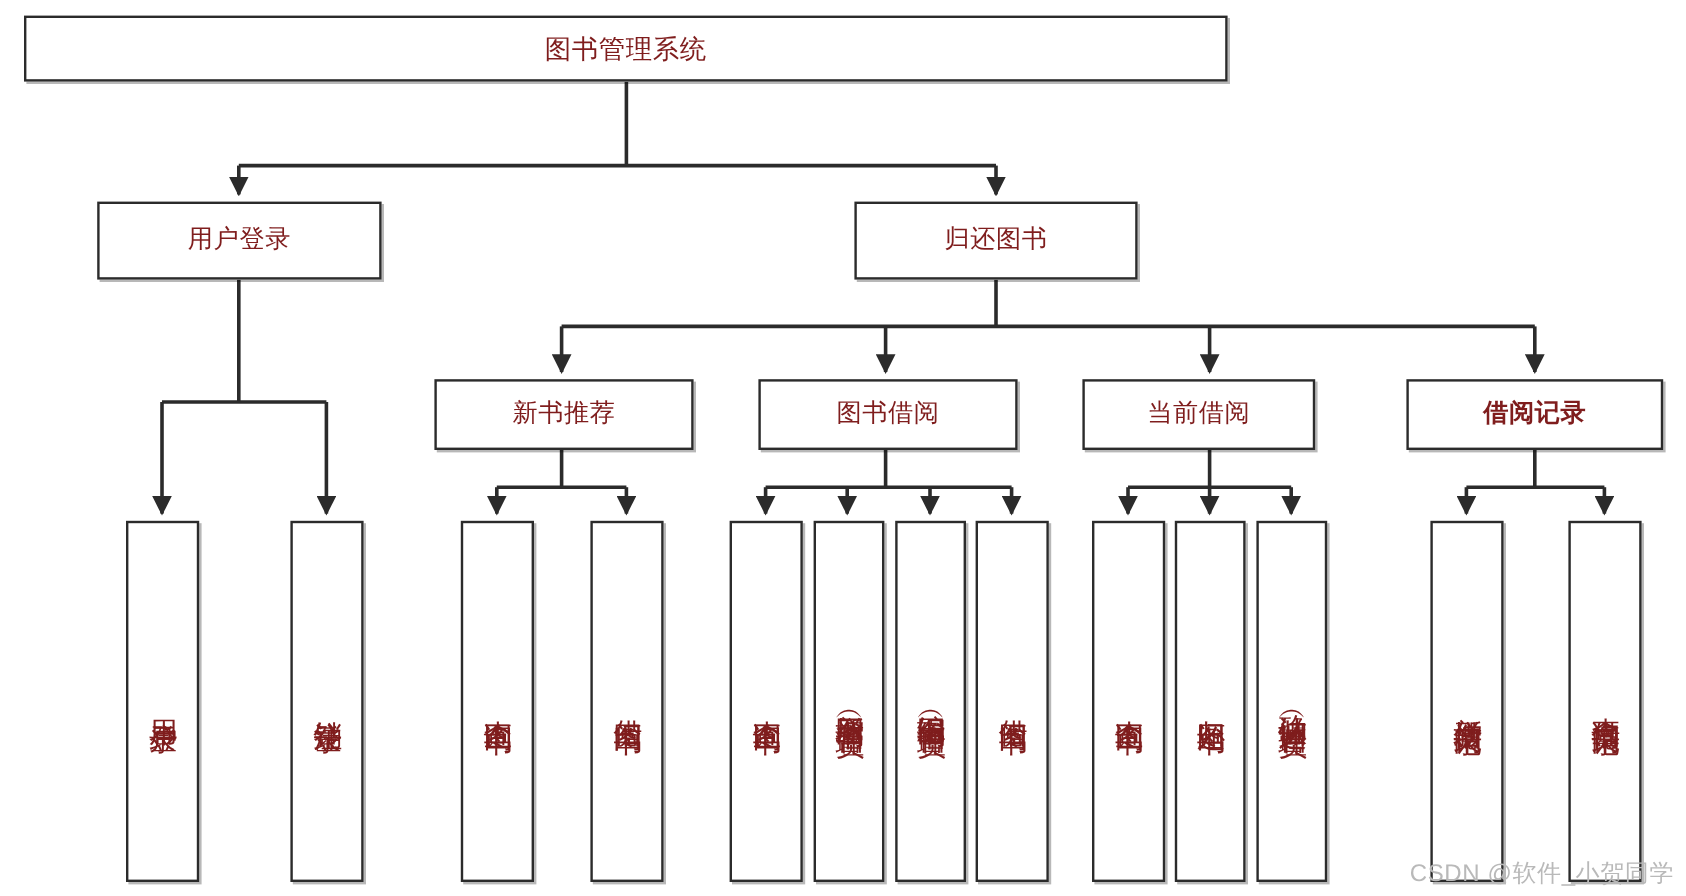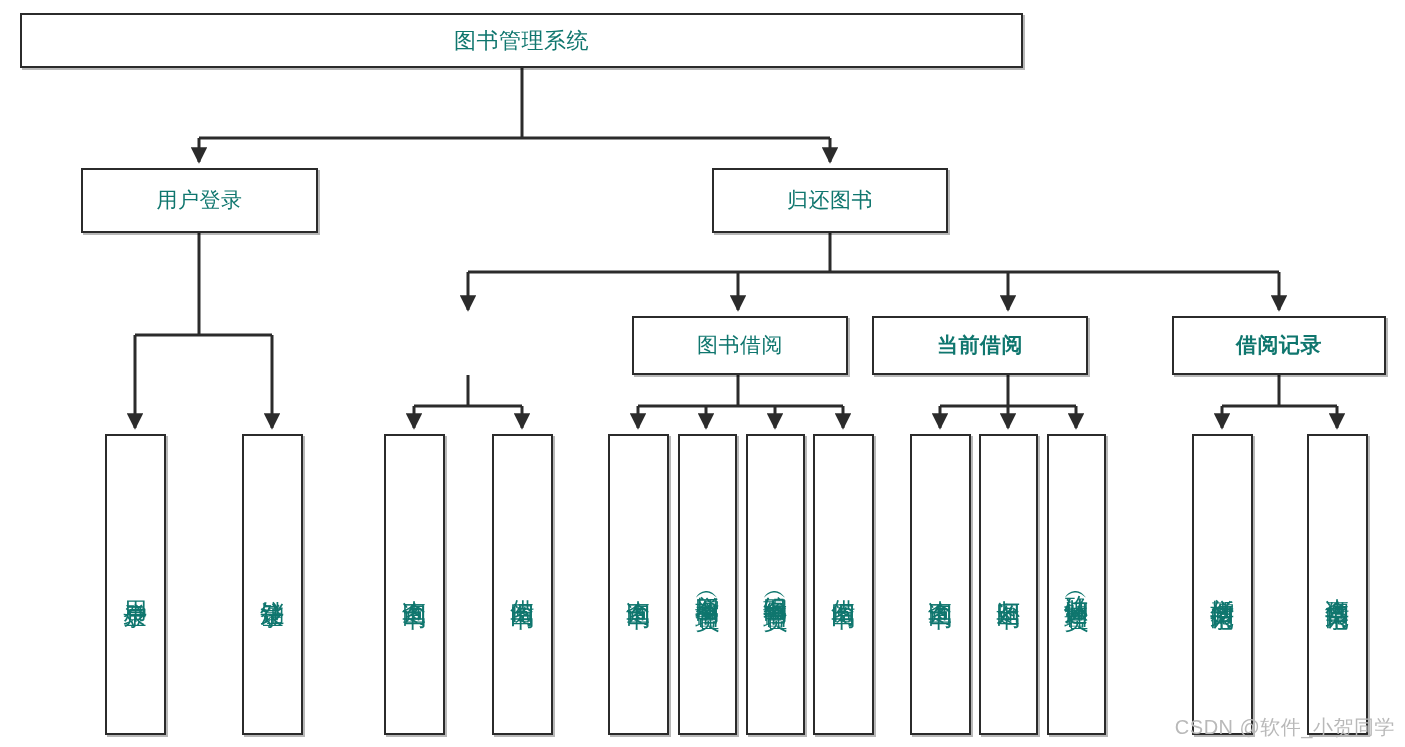--- a/index.html
+++ b/index.html
@@ -26,21 +26,21 @@
   }
   .node {
     position: absolute;
     box-sizing: border-box;
     background: #ffffff;
     border: 2px solid #2b2b2b;
     box-shadow: 2px 2px 0 rgba(0,0,0,0.28);
     display: flex;
     align-items: center;
     justify-content: center;
-    color: #0f766e;
+    color: #7f1d1d;
   }
   .node .label {
     display: block;
     text-align: center;
     line-height: 1.18;
     letter-spacing: 0.5px;
   }
   .node.horiz .label {
     font-size: 21px;
   }
@@ -132,24 +132,27 @@
     <span class="label">图书管理系统</span>
   </div>
 
   <div class="node horiz" style="left:81px; top:168px; width:237px; height:65px;">
     <span class="label">用户登录</span>
   </div>
   <div class="node horiz" style="left:712px; top:168px; width:236px; height:65px;">
     <span class="label">归还图书</span>
   </div>
 
+  <div class="node horiz" style="left:362px; top:316px; width:216px; height:59px;">
+    <span class="label">新书推荐</span>
+  </div>
   <div class="node horiz" style="left:632px; top:316px; width:216px; height:59px;">
     <span class="label">图书借阅</span>
   </div>
-  <div class="node horiz" style="left:872px; top:316px; width:216px; height:59px;font-weight:bold;">
+  <div class="node horiz" style="left:902px; top:316px; width:194px; height:59px;">
     <span class="label">当前借阅</span>
   </div>
   <div class="node horiz" style="left:1172px; top:316px; width:214px; height:59px;font-weight:bold;">
     <span class="label">借阅记录</span>
   </div>
 
   <div class="node vert" style="left:105px; top:434px; width:61px; height:301px;">
     <span class="label">用户登录</span>
   </div>
   <div class="node vert" style="left:242px; top:434px; width:61px; height:301px;">

